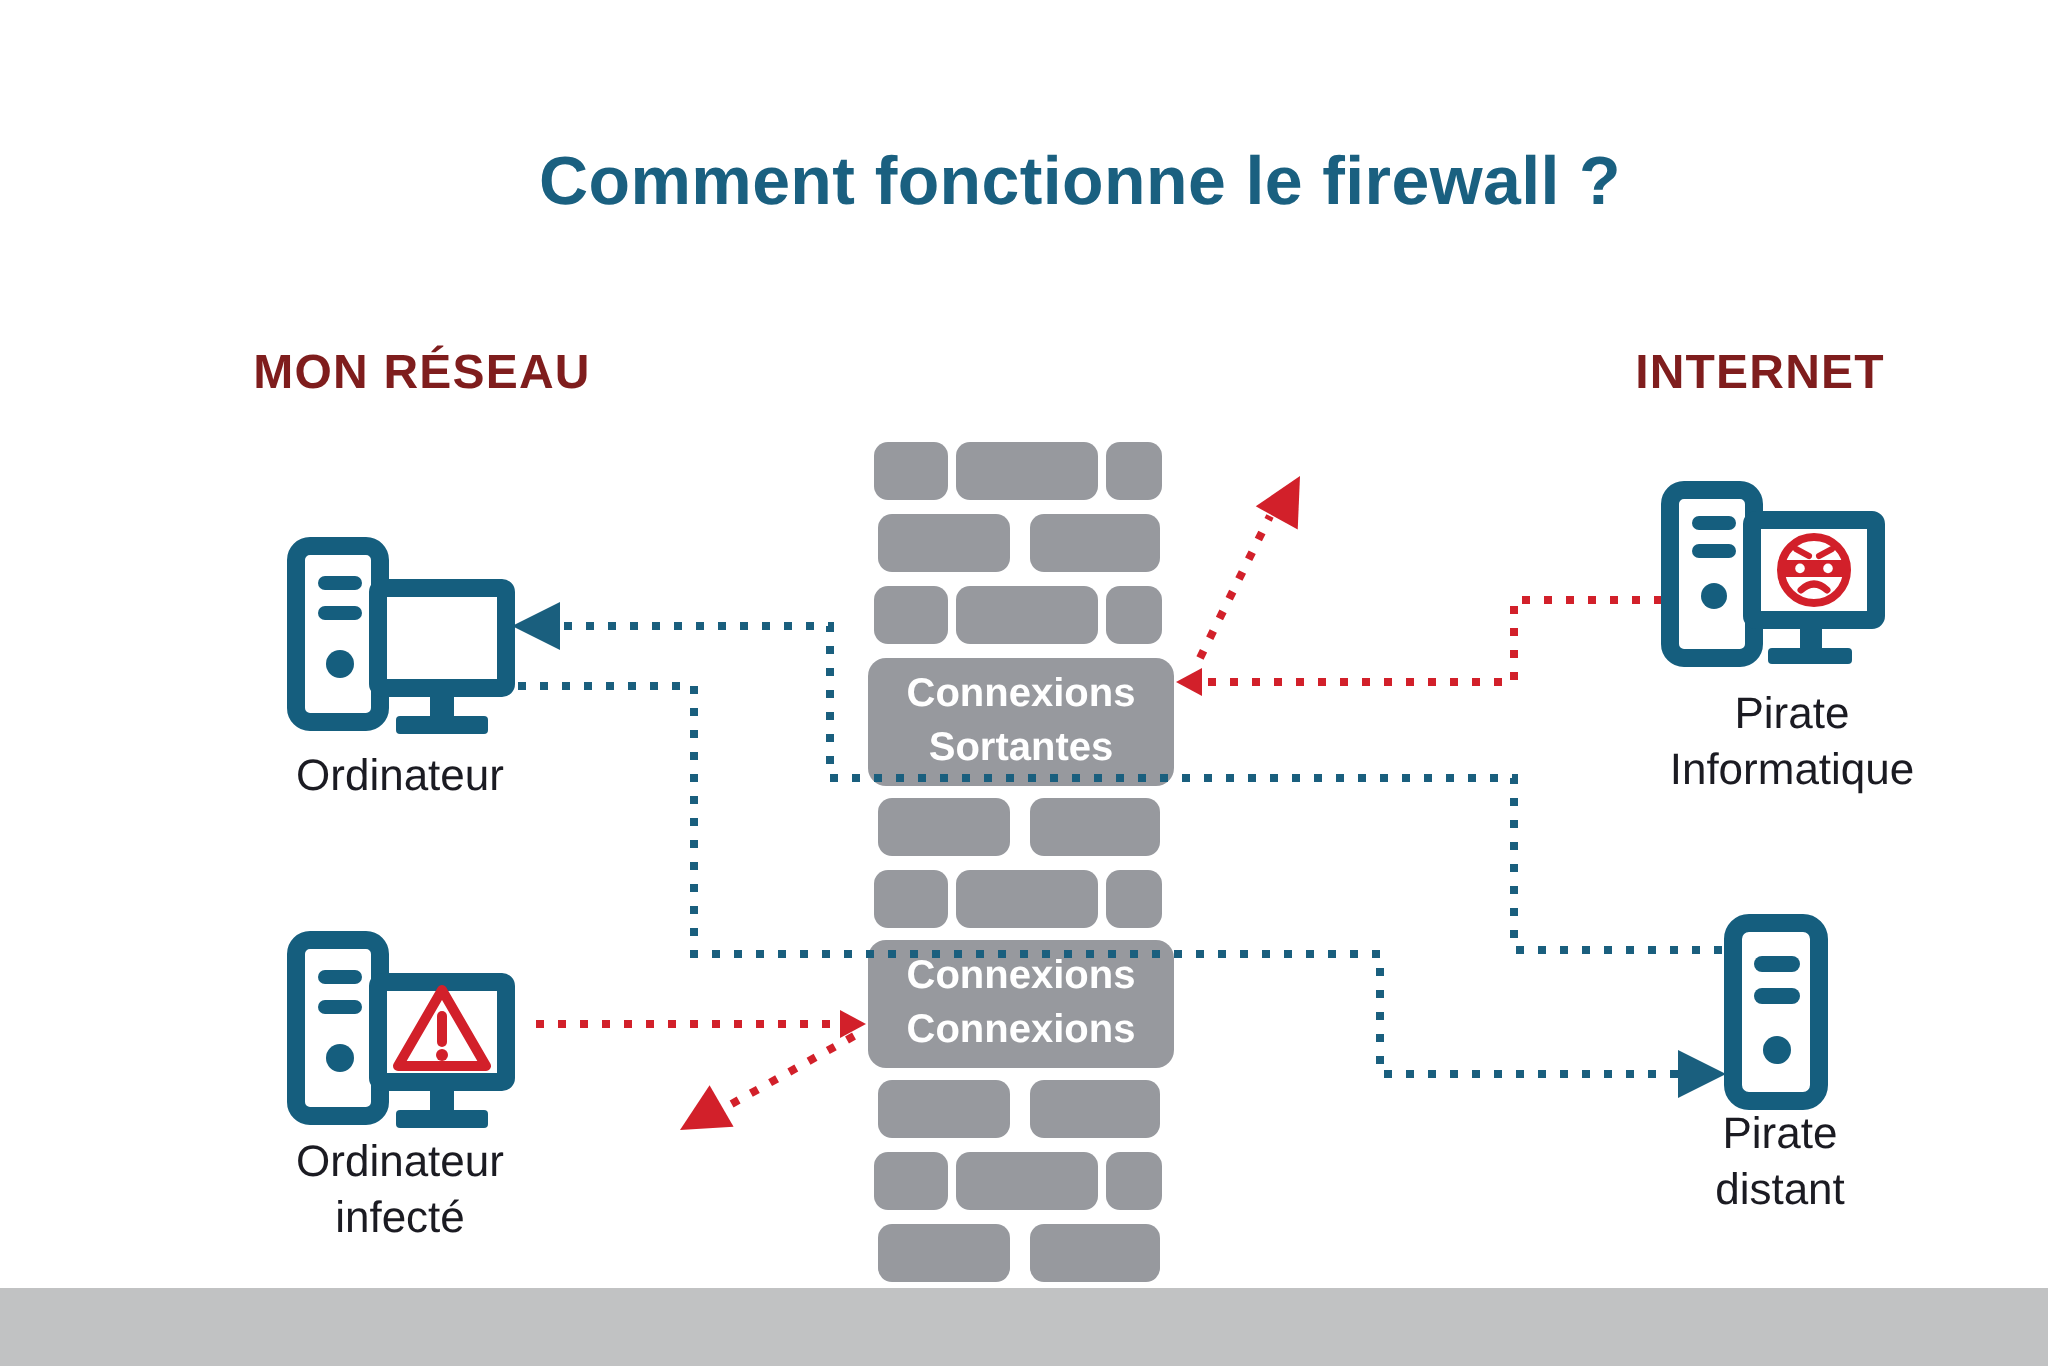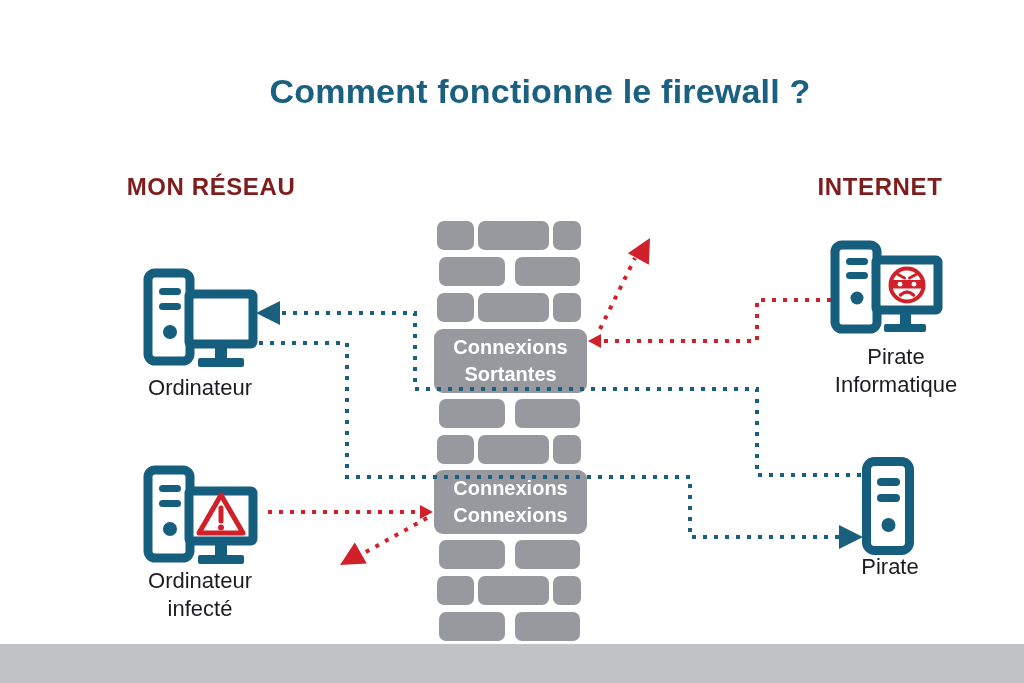--- a/index.html
+++ b/index.html
@@ -195,17 +195,18 @@
   </div>
 
   <svg class="icon" style="left:861px; top:456px;" width="54" height="100" viewBox="0 0 54 100">
     <rect x="5.5" y="5.5" width="43" height="89" rx="8" fill="#fff" stroke="#155e7e" stroke-width="9"></rect>
     <rect x="16" y="22" width="23" height="8" rx="4" fill="#155e7e"></rect>
     <rect x="16" y="38" width="23" height="8" rx="4" fill="#155e7e"></rect>
     <circle cx="27.5" cy="69" r="7" fill="#155e7e"></circle>
   </svg>
   <div class="node-label lbl-server">
     <span>Pirate</span>
+    <span>distant</span>
   </div>
 
   <div class="footer-bar"></div>
 
 </div>
 
 </body></html>

